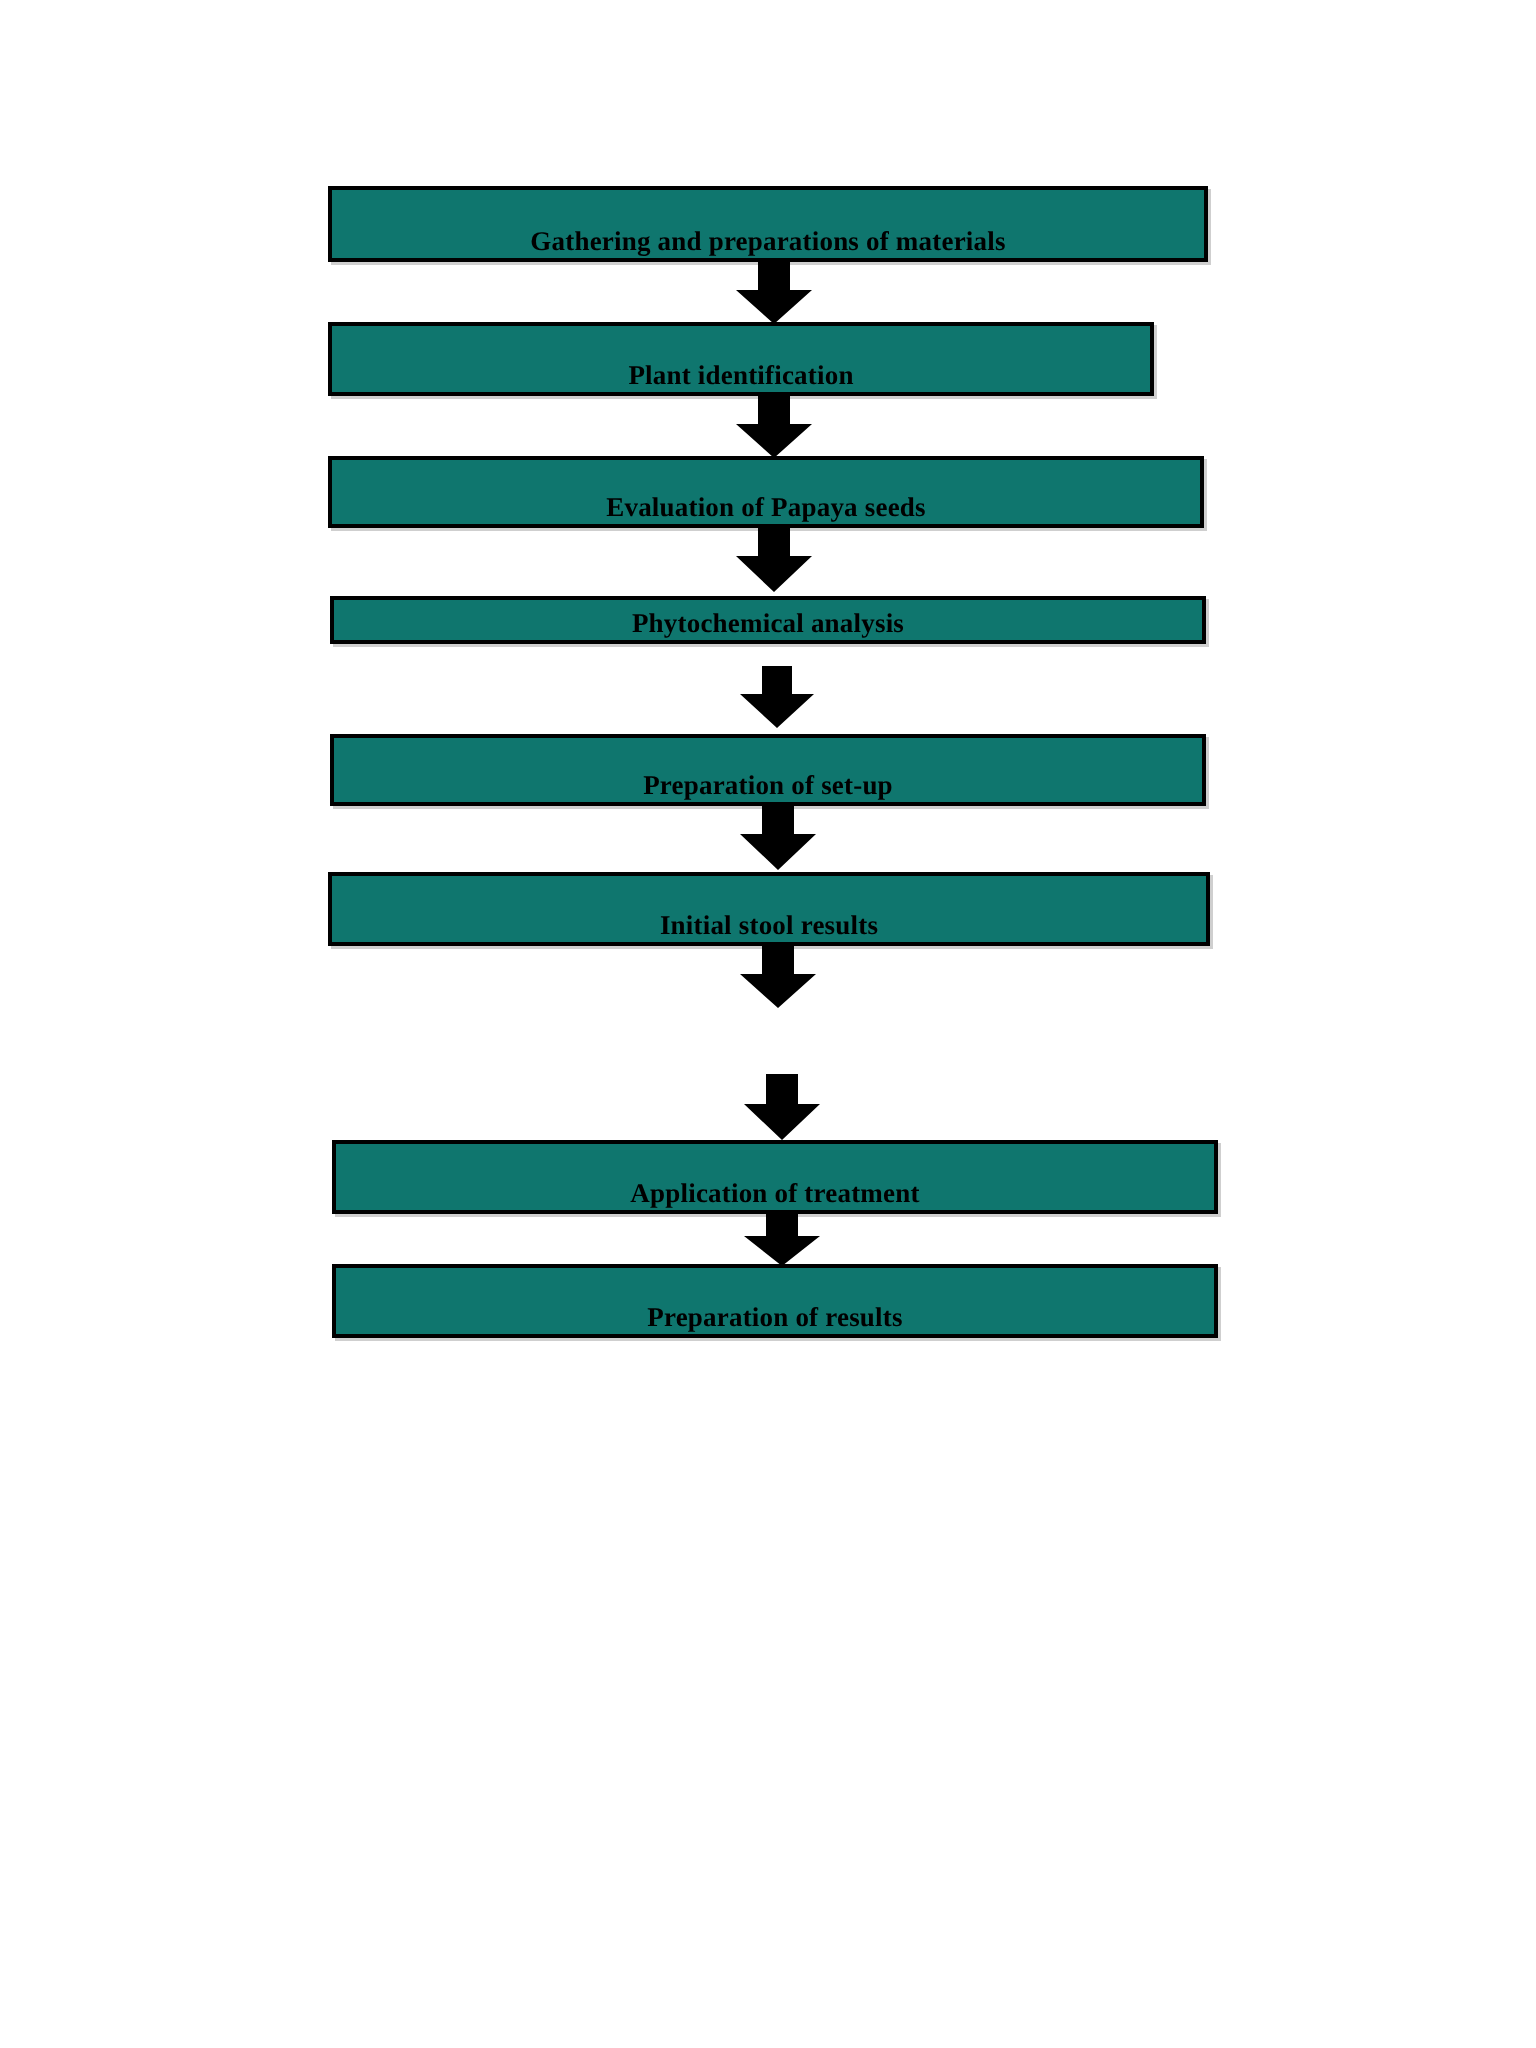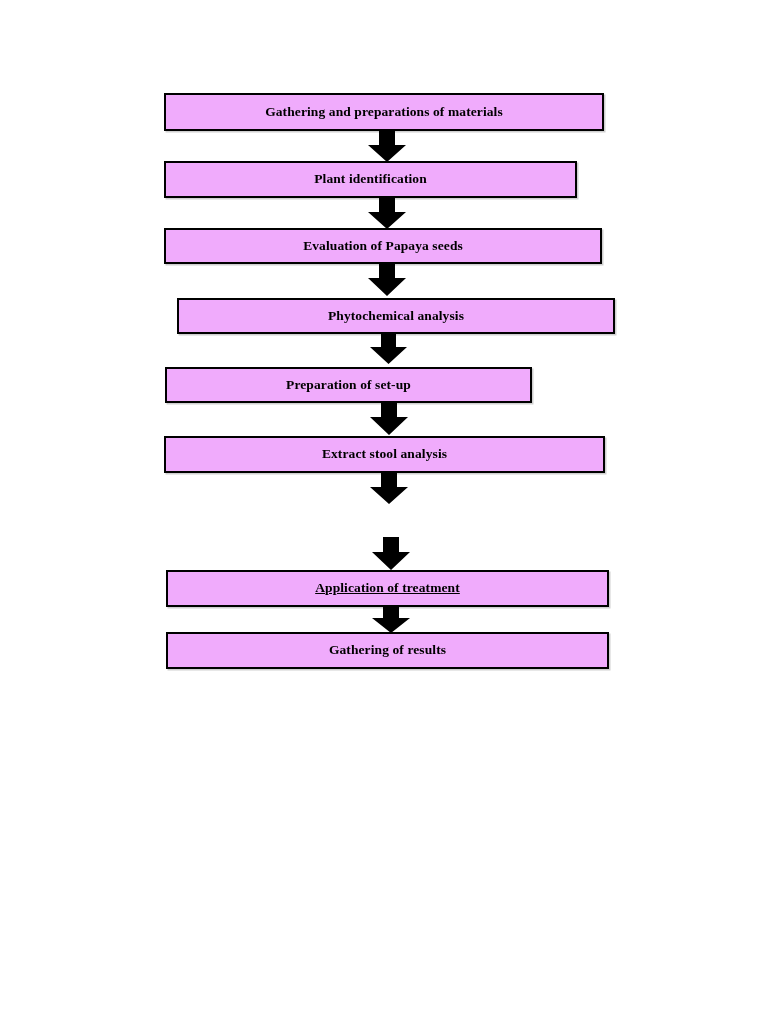--- a/index.html
+++ b/index.html
@@ -19,25 +19,25 @@
   #flowchart {
     position: absolute;
     left: 0;
     top: 0;
     width: 768px;
     height: 1024px;
   }
   .node {
     position: absolute;
     box-sizing: border-box;
-    background: #f0abfc;
+    background: #0f766e;
     border: 2px solid #000000;
     box-shadow: 1.5px 1.5px 0 0 #cfcfcf;
     display: flex;
-    align-items: center;
+    align-items: flex-end;
     justify-content: center;
   }
   .node-label {
     font-family: "Liberation Serif", "DejaVu Serif", serif;
     font-weight: bold;
     font-size: 13.5px;
     line-height: 1.1;
     color: #000000;
     text-align: center;
     letter-spacing: 0.1px;
@@ -83,65 +83,65 @@
     <div class="node" style="left:164px; top:228px; width:438px; height:36px;">
       <span class="node-label">Evaluation of Papaya seeds</span>
     </div>
 
     <div class="connector" style="left:368px; top:263px; width:38px; height:33px;">
       <svg viewBox="0 0 38 33" preserveAspectRatio="none" aria-hidden="true">
         <polygon points="11,0 27,0 27,15 38,15 19,33 0,15 11,15" fill="#000000"></polygon>
       </svg>
     </div>
 
-    <div class="node" style="left:177px; top:298px; width:438px; height:36px;">
+    <div class="node" style="left:165px; top:298px; width:438px; height:24px;">
       <span class="node-label">Phytochemical analysis</span>
     </div>
 
     <div class="connector" style="left:370px; top:333px; width:37px; height:31px;">
       <svg viewBox="0 0 37 31" preserveAspectRatio="none" aria-hidden="true">
         <polygon points="11,0 26,0 26,14 37,14 18.5,31 0,14 11,14" fill="#000000"></polygon>
       </svg>
     </div>
 
-    <div class="node" style="left:165px; top:367px; width:367px; height:36px;">
+    <div class="node" style="left:165px; top:367px; width:438px; height:36px;">
       <span class="node-label">Preparation of set-up</span>
     </div>
 
     <div class="connector" style="left:370px; top:402px; width:38px; height:33px;">
       <svg viewBox="0 0 38 33" preserveAspectRatio="none" aria-hidden="true">
         <polygon points="11,0 27,0 27,15 38,15 19,33 0,15 11,15" fill="#000000"></polygon>
       </svg>
     </div>
 
     <div class="node" style="left:164px; top:436px; width:441px; height:37px;">
-      <span class="node-label">Extract stool analysis</span>
+      <span class="node-label">Initial stool results</span>
     </div>
 
     <div class="connector" style="left:370px; top:472px; width:38px; height:32px;">
       <svg viewBox="0 0 38 32" preserveAspectRatio="none" aria-hidden="true">
         <polygon points="11,0 27,0 27,15 38,15 19,32 0,15 11,15" fill="#000000"></polygon>
       </svg>
     </div>
 
 
     <div class="connector" style="left:372px; top:537px; width:38px; height:33px;">
       <svg viewBox="0 0 38 33" preserveAspectRatio="none" aria-hidden="true">
         <polygon points="11,0 27,0 27,15 38,15 19,33 0,15 11,15" fill="#000000"></polygon>
       </svg>
     </div>
 
-    <div class="node" style="left:166px; top:570px; width:443px; height:37px;text-decoration:underline;">
+    <div class="node" style="left:166px; top:570px; width:443px; height:37px;">
       <span class="node-label">Application of treatment</span>
     </div>
 
     <div class="connector" style="left:372px; top:606px; width:38px; height:27px;">
       <svg viewBox="0 0 38 27" preserveAspectRatio="none" aria-hidden="true">
         <polygon points="11,0 27,0 27,12 38,12 19,27 0,12 11,12" fill="#000000"></polygon>
       </svg>
     </div>
 
     <div class="node" style="left:166px; top:632px; width:443px; height:37px;">
-      <span class="node-label">Gathering of results</span>
+      <span class="node-label">Preparation of results</span>
     </div>
 
   </div>
 </div>
 
 </body></html>

